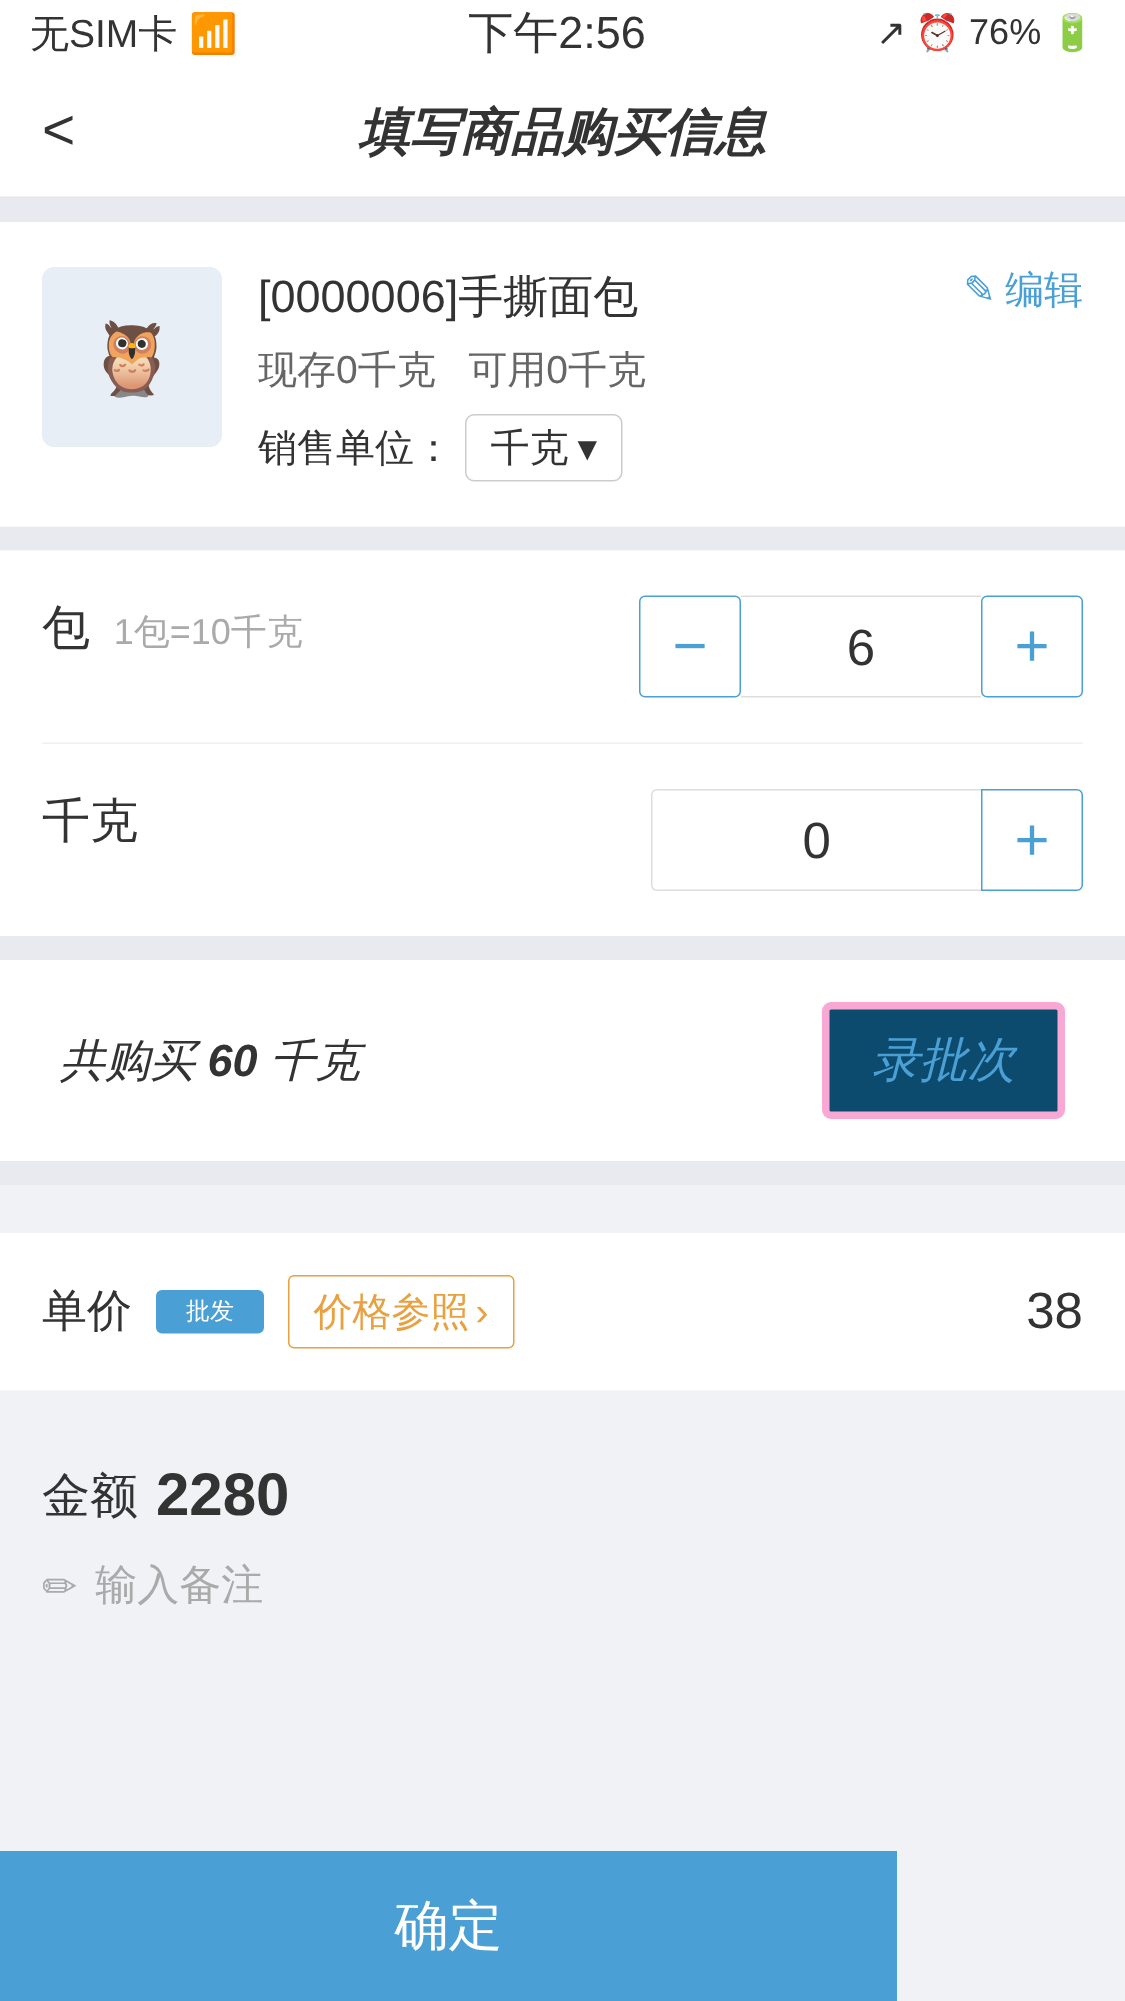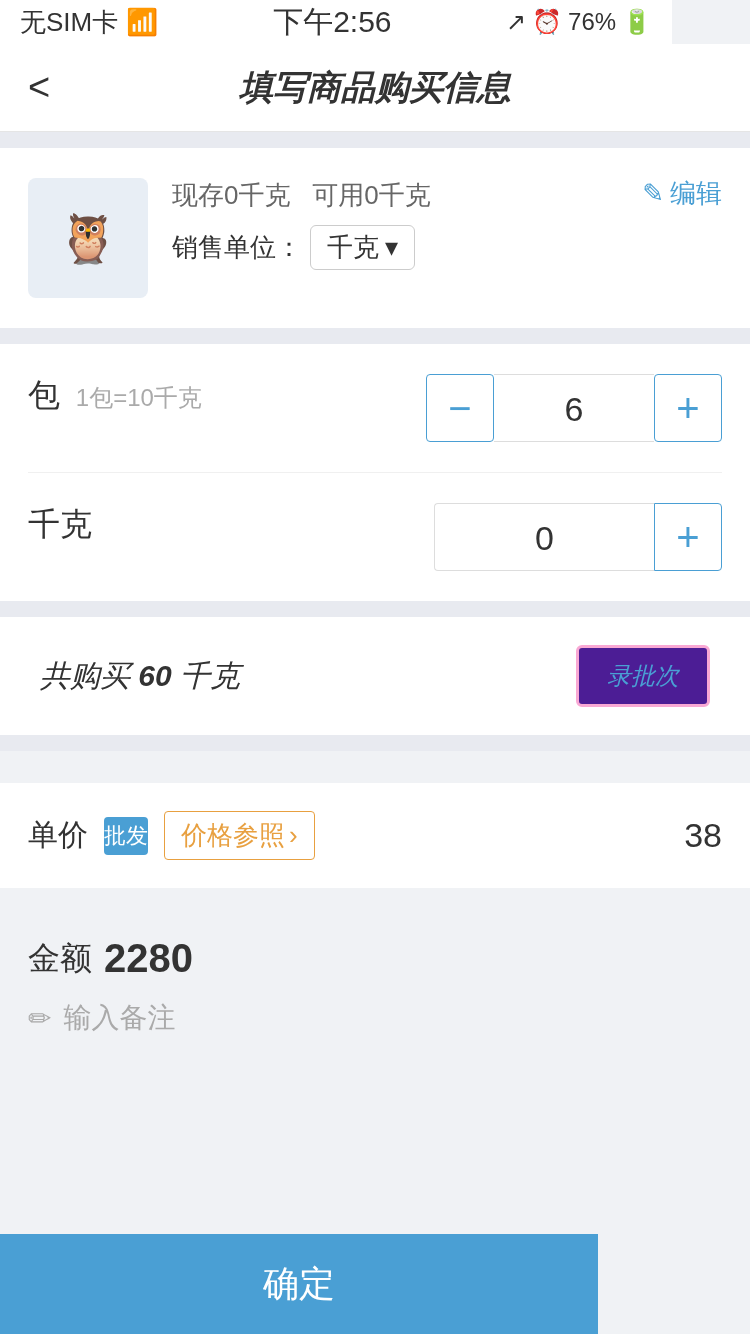--- a/index.html
+++ b/index.html
@@ -8,21 +8,21 @@
       width: 750px;
       min-height: 1334px;
       font-family: -apple-system, "PingFang SC", "Helvetica Neue", sans-serif;
       background: #f0f2f5;
       font-size: 28px;
       color: #333;
     }
 
     
     .status-bar {
-      width: 672px;
+      width: 750px;
       height: 44px;
       background: #fff;
       display: flex;
       align-items: center;
       justify-content: space-between;
       padding: 0 20px;
       font-size: 26px;
       color: #333;
     }
     .status-bar-left { display: flex; align-items: center; gap: 8px; }
@@ -214,26 +214,26 @@
       display: flex;
       align-items: center;
       justify-content: space-between;
       font-style: italic;
     }
     .total-label {
       font-size: 30px;
       color: #333;
     }
     .batch-btn {
-      border: 3px solid #f9a8d4;
+      border: 5px solid #f9a8d4;
       border-radius: 6px;
       padding: 12px 28px;
-      font-size: 24px;
+      font-size: 32px;
       color: #4a9fd4;
-      background: #4c1d95;
+      background: #0c4a6e;
       cursor: pointer;
     }
 
     
     .price-section {
       background: #fff;
       margin-top: 32px;
       padding: 28px 28px;
     }
     .price-row {
@@ -241,22 +241,22 @@
       align-items: center;
       gap: 16px;
     }
     .price-label {
       font-size: 30px;
       color: #333;
     }
     .price-tag {
       background: #4a9fd4;
       color: #fff;
-      font-size: 22px;
-      padding: 4px 0;
+      font-size: 16px;
+      padding: 4px 20px;
       border-radius: 4px;
     }
     .price-ref-btn {
       border: 1.5px solid #e8a040;
       border-radius: 4px;
       padding: 6px 16px;
       font-size: 26px;
       color: #e8a040;
       background: #fff;
       cursor: pointer;
@@ -349,20 +349,21 @@
   <div class="nav-title">填写商品购买信息</div>
 </div>
 
 <div class="divider"></div>
 
 <div class="product-card">
   <div class="product-thumb">
     <span class="product-thumb-icon">🦉</span>
   </div>
   <div class="product-info">
+    <div class="product-name">[0000006]手撕面包</div>
     <div class="product-stock">
       <span>现存0千克</span>
       <span> &nbsp;</span>
       <span>可用0千克</span>
     </div>
     <div class="product-unit">
       <span>销售单位：</span>
       <div class="unit-selector">
         <span>千克</span>
         <span>▾</span>

